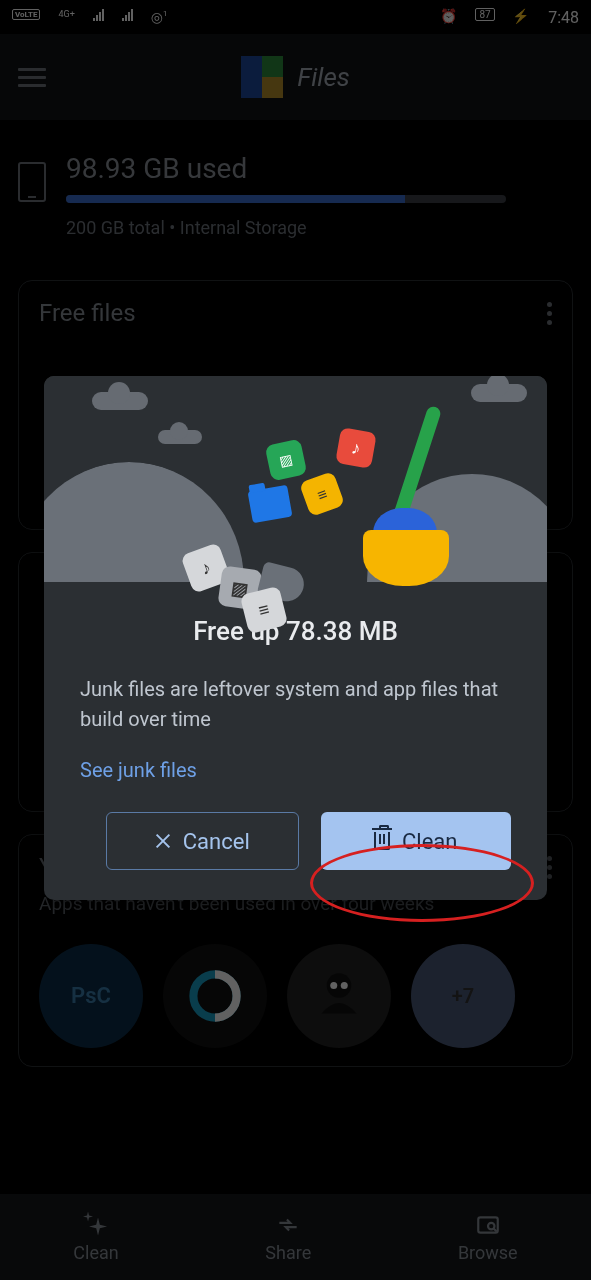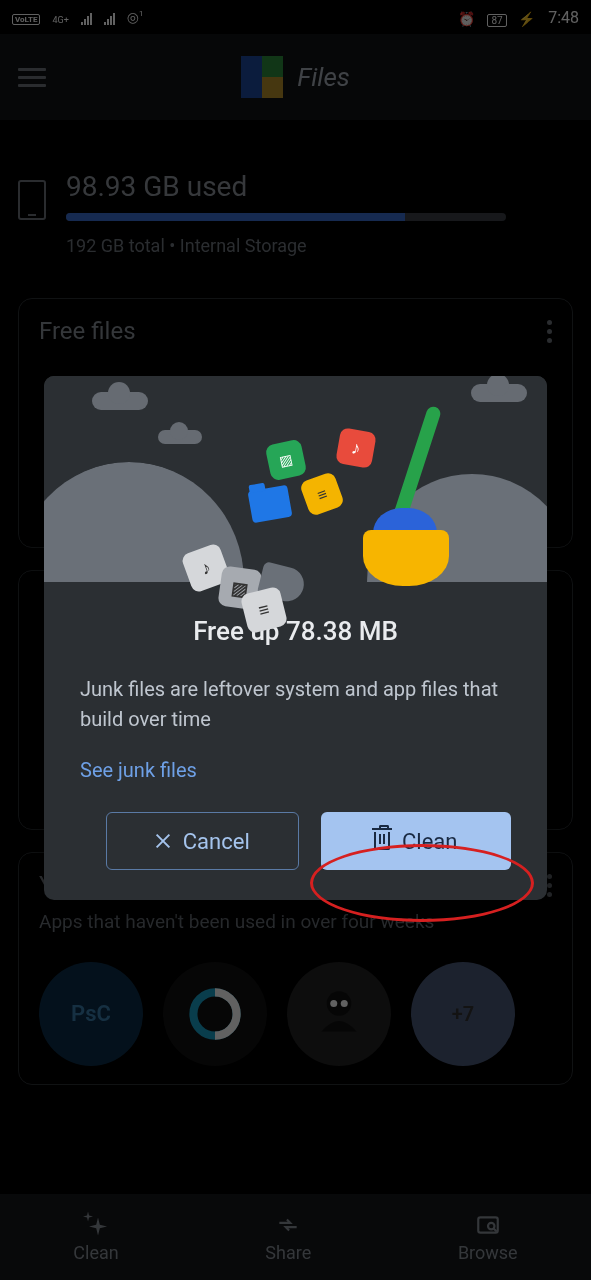--- a/index.html
+++ b/index.html
@@ -15,21 +15,21 @@
   
   .status-bar {
     height: 34px;
     display: flex;
     justify-content: space-between;
     align-items: center;
     padding: 0 12px;
     font-size: 14px;
     color: #fff;
   }
-  .status-left, .status-right { display: flex; align-items: flex-end; gap: 12px; }
+  .status-left, .status-right { display: flex; align-items: flex-start; gap: 18px; }
   .volte-badge {
     border: 1px solid #fff;
     border-radius: 2px;
     font-size: 8px;
     padding: 0 2px;
     font-weight: bold;
   }
   .sig-bars { display: inline-flex; align-items: flex-end; gap: 1px; height: 12px; }
   .sig-bars span { width: 2px; background: #fff; }
   .sig-bars span:nth-child(1){height:3px;} .sig-bars span:nth-child(2){height:6px;}
@@ -53,21 +53,21 @@
   .app-logo-wrap { flex:1; display:flex; align-items:center; justify-content:center; gap:14px; }
   .app-logo {
     width: 42px; height: 42px;
     display:flex; flex-wrap:wrap;
   }
   .app-logo div { width:50%; height:50%; }
   .app-title { font-size: 26px; color:#a6aeb8;font-style:italic; }
 
   
   .main { padding: 32px 18px 90px 18px; }
-  .storage-row { display:flex; align-items:flex-start; gap:20px; margin-bottom:42px;margin-top:18px; }
+  .storage-row { display:flex; align-items:flex-start; gap:20px; margin-bottom:42px; }
   .phone-icon { width:28px; height:40px; border:2px solid #6f757d; border-radius:3px; margin-top:10px; position:relative; }
   .phone-icon::after { content:''; position:absolute; bottom:2px; left:50%; transform:translateX(-50%); width:8px; height:2px; background:#6f757d; }
   .storage-info .used { font-size:28px; color:#8e949c; margin-bottom:10px; }
   .storage-bar { position:relative; width:440px; height:8px; border-radius:4px; background:#3d4148; overflow:hidden; margin-bottom:14px; }
   .storage-fill { height:100%; background:#3b6fd1; }
   .storage-sub { font-size:18px; color:#70767e; }
 
   .card {
     border: 1px solid #2c3034;
     border-radius: 14px;
@@ -259,21 +259,21 @@
 </div>
 
 <div class="main">
   <div class="storage-row">
     <div class="phone-icon"></div>
     <div class="storage-info">
       <div class="used">98.93 GB used</div>
       <div class="storage-bar">
         <div class="storage-fill" style="width:77%;"></div>
       </div>
-      <div class="storage-sub">192 GB total • Internal Storage</div>
+      <div class="storage-sub">200 GB total • Internal Storage</div>
     </div>
   </div>
 
   <div class="card" style="height:250px;">
     <div class="card-header">
       <div class="card-title">Free files</div>
       <div class="kebab">
           <span></span>
           <span></span>
           <span></span>

